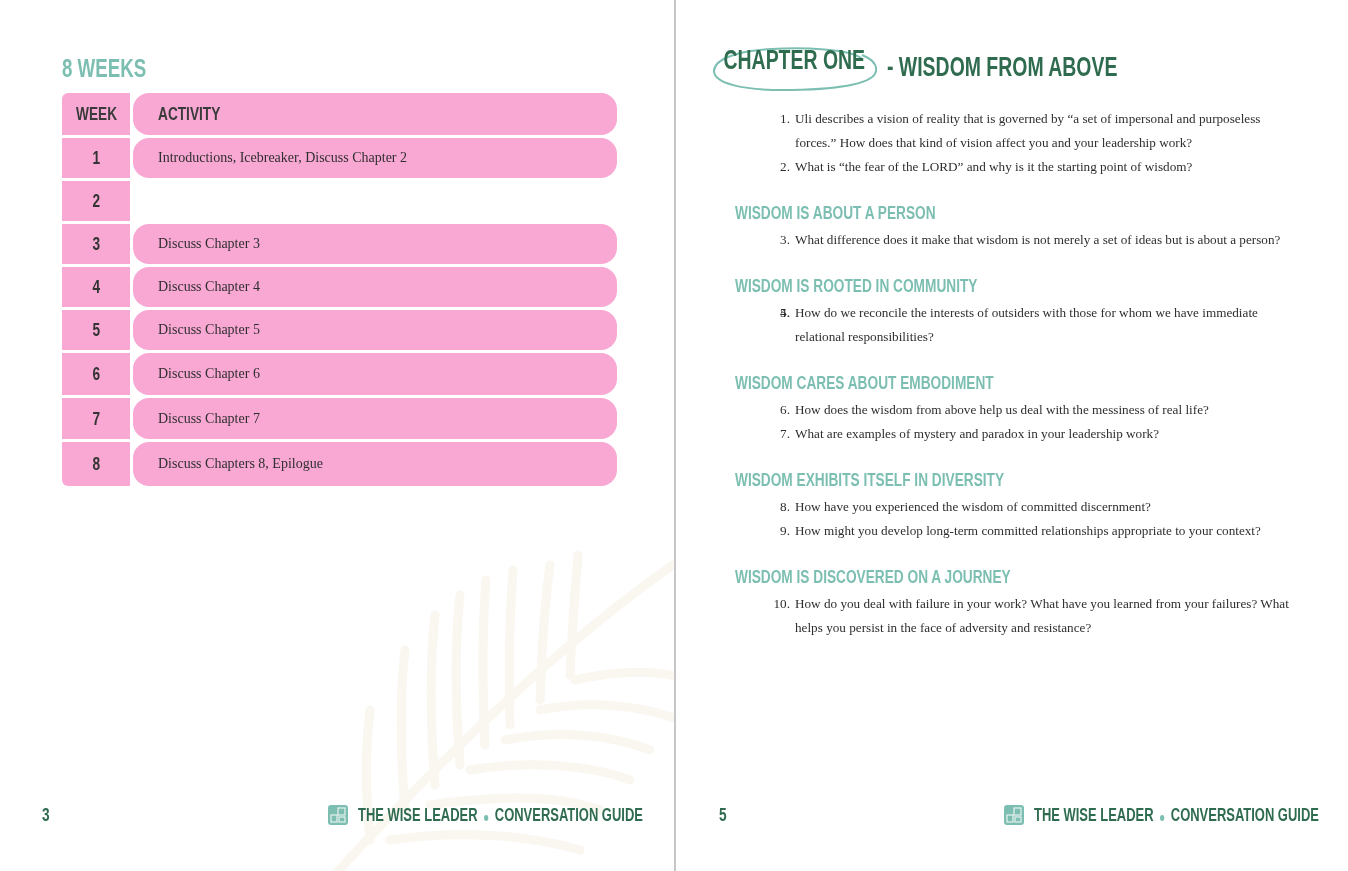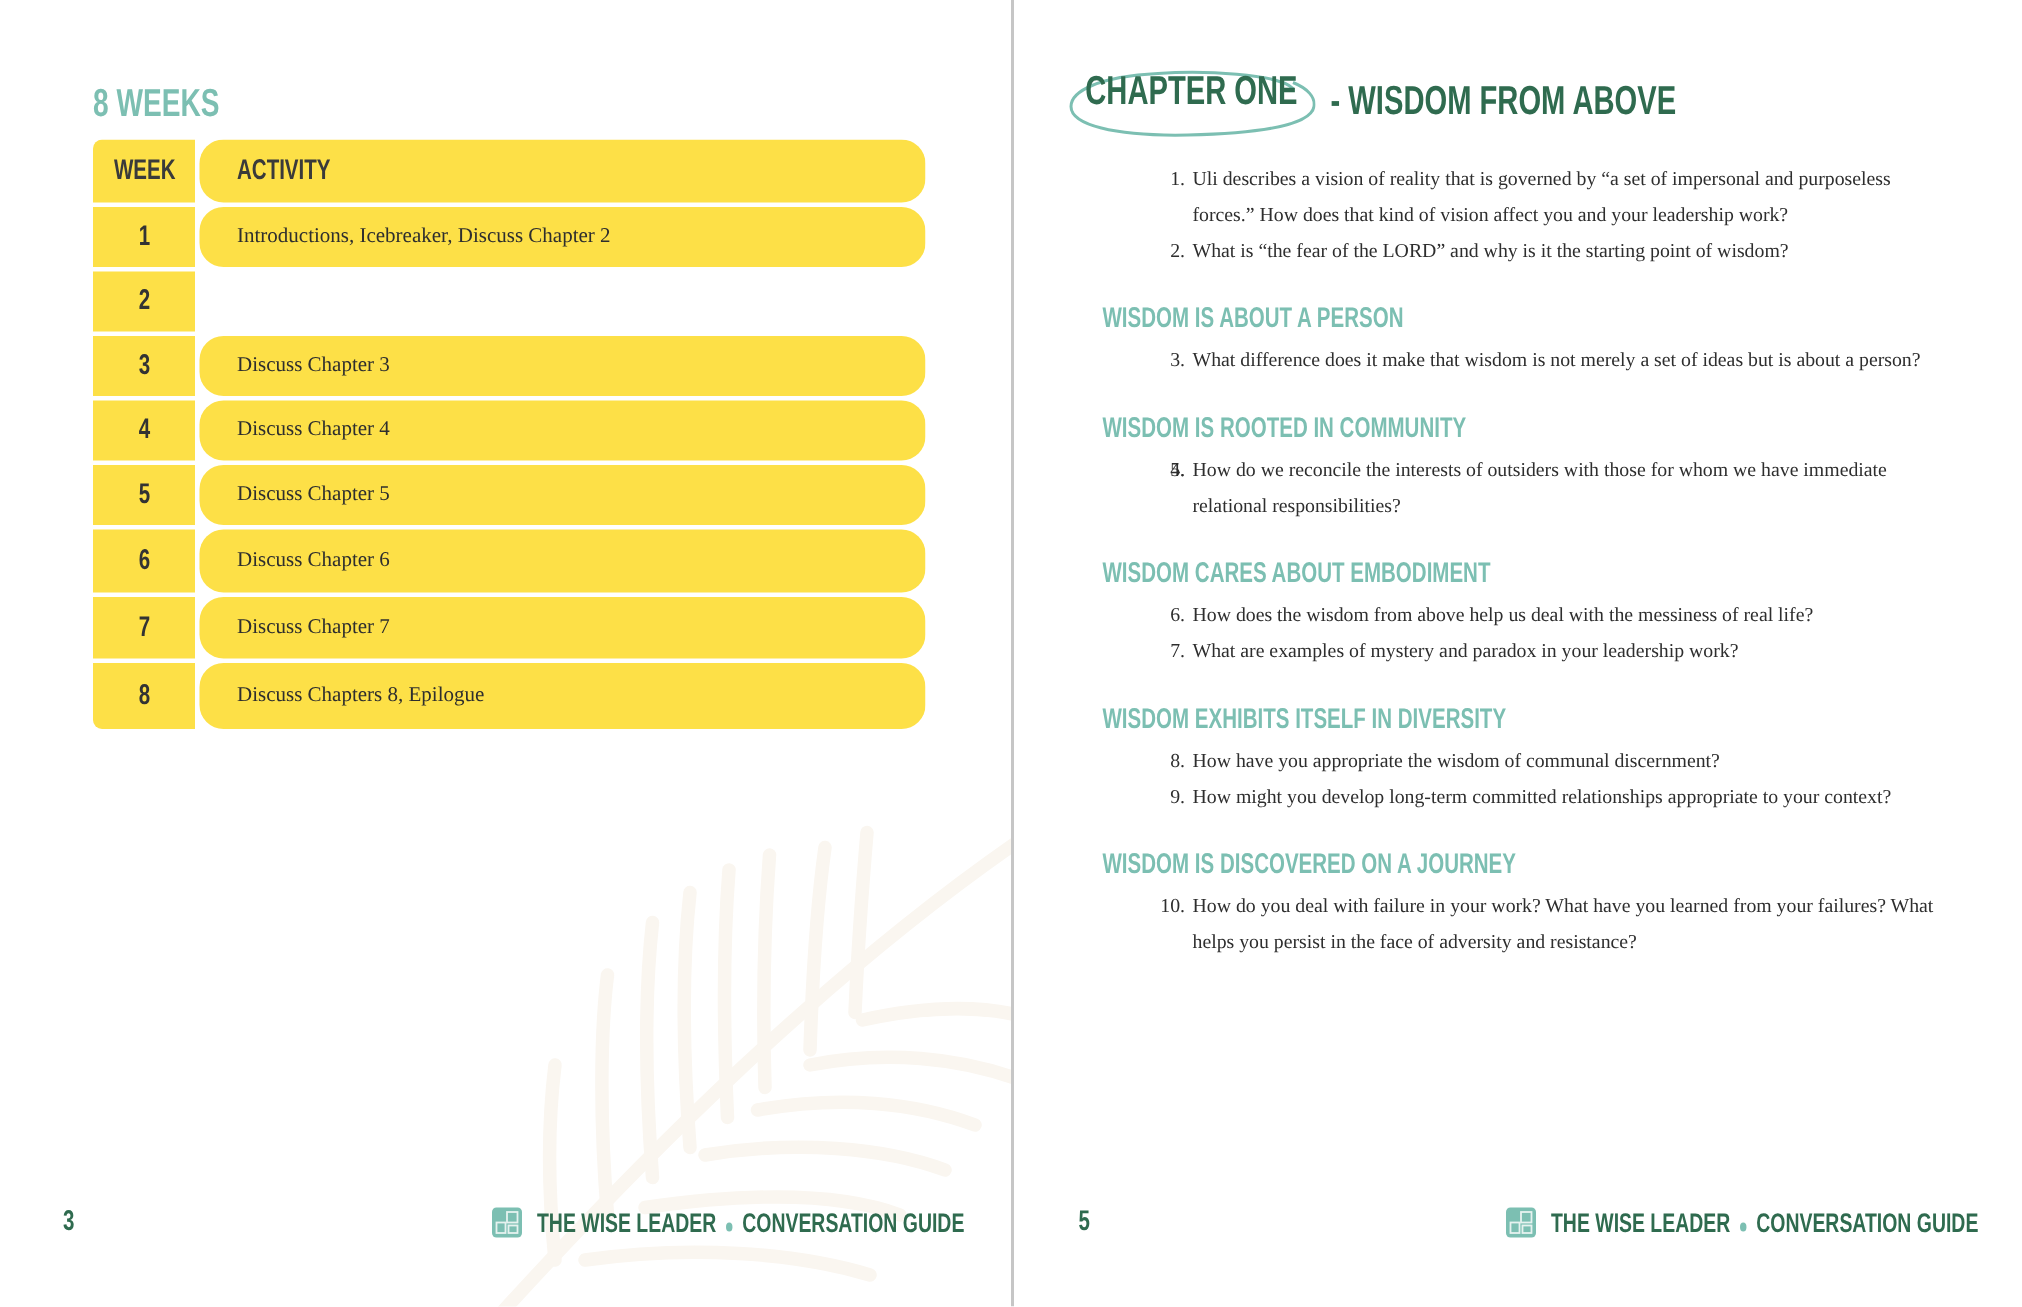--- a/index.html
+++ b/index.html
@@ -30,21 +30,21 @@
     .weeks-title {
       position: absolute; left: 62px; top: 53px;
       color: #7cbfb2; font-size: 26px; transform: scaleX(0.72);
     }
     .schedule {
       position: absolute; left: 62px; top: 93px; width: 555px;
       border-radius: 6px; overflow: hidden;
     }
     .row { display: flex; height: 40px; margin-bottom: 3px; }
     .row.header { height: 42px; margin-bottom: 3px; }
-    .cell { background: #fde047; display: flex; align-items: center; }
+    .cell { background: #f9a8d4; display: flex; align-items: center; }
     .cell.week { width: 68px; justify-content: center; margin-right: 3px; }
     .cell.activity { flex: 1; padding-left: 25px; border-radius: 16px; }
     .hdr-text { color: #3a3a3a; font-size: 19px; transform: scaleX(0.72); }
     .cell.week .hdr-text, .cell.week .num { transform-origin: center center; }
     .num { color: #333; font-size: 19px; transform: scaleX(0.72); }
     .act-text { color: #2e2e2e; font-size: 14px; }
 
     
     .page-num {
       position: absolute; top: 804px; color: #2f6b4f; font-size: 19px;
@@ -226,21 +226,21 @@
     </ol>
 
     <div class="condensed section-head">WISDOM CARES ABOUT EMBODIMENT</div>
     <ol class="q">
       <li><span class="qn">6.</span><span>How does the wisdom from above help us deal with the messiness of real life?</span></li>
       <li><span class="qn">7.</span><span>What are examples of mystery and paradox in your leadership work?</span></li>
     </ol>
 
     <div class="condensed section-head">WISDOM EXHIBITS ITSELF IN DIVERSITY</div>
     <ol class="q">
-      <li><span class="qn">8.</span><span>How have you appropriate the wisdom of communal discernment?</span></li>
+      <li><span class="qn">8.</span><span>How have you experienced the wisdom of committed discernment?</span></li>
       <li><span class="qn">9.</span><span>How might you develop long-term committed relationships appropriate to your context?</span></li>
     </ol>
 
     <div class="condensed section-head">WISDOM IS DISCOVERED ON A JOURNEY</div>
     <ol class="q">
       <li><span class="qn">10.</span><span>How do you deal with failure in your work? What have you learned from your failures? What helps you persist in the face of adversity and resistance?</span></li>
     </ol>
   </div>
 
   <div class="condensed page-num" style="left:42px">5</div>

